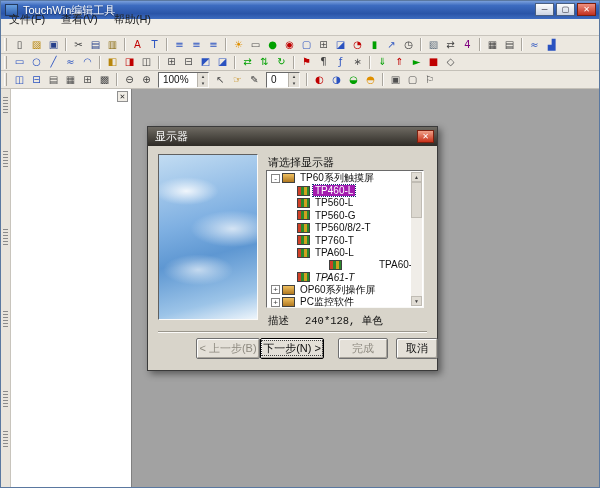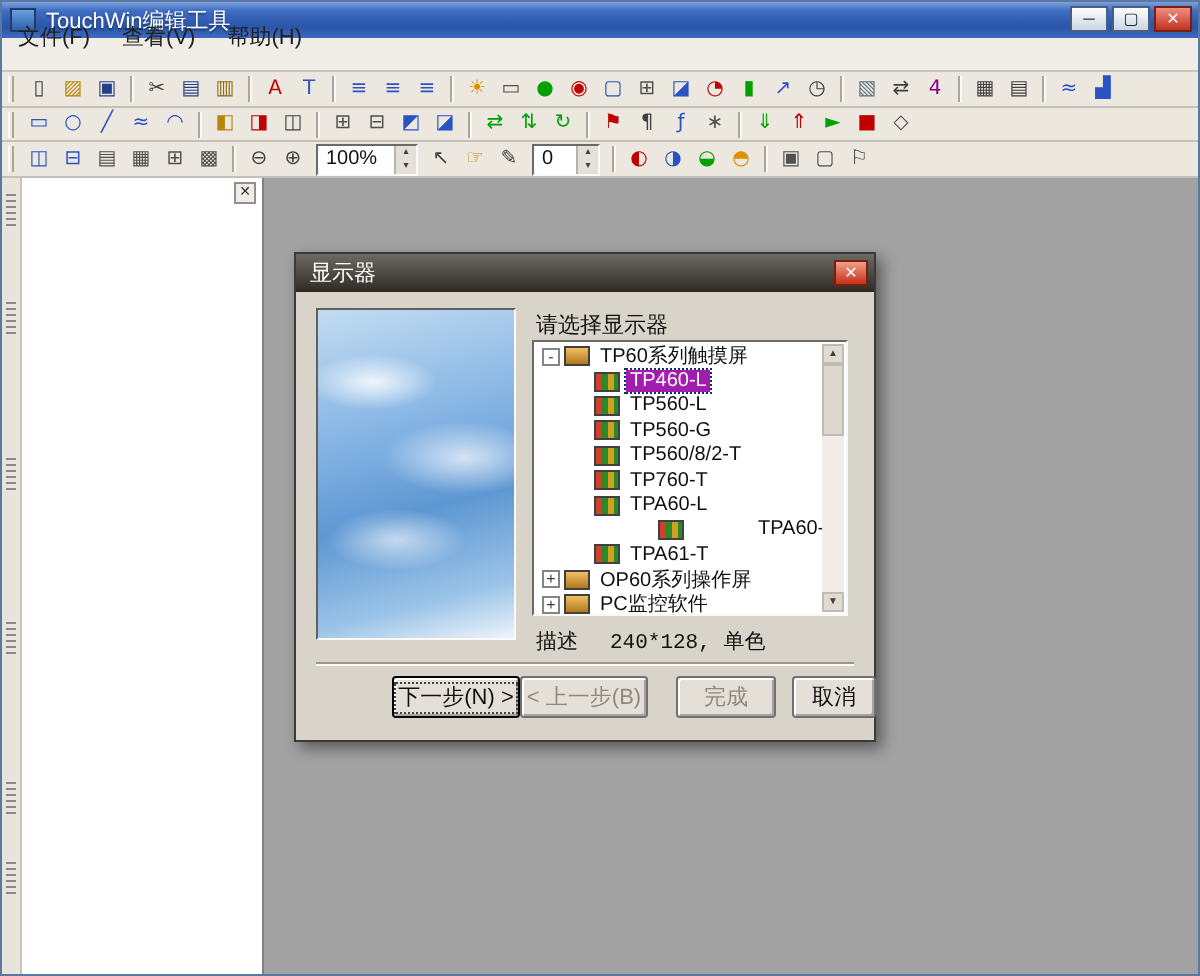--- a/index.html
+++ b/index.html
@@ -442,21 +442,21 @@
         <div class="tree-row" data-name="tree-item" style="padding-left: 18px;">
           <span class="expander" data-name="tree-expander-icon" style="visibility: hidden;"></span>
           <span class="tree-ico hmi-icon" data-name="hmi-icon"></span>
           <span class="tree-label" data-name="tree-item-label">TPA60-L</span>
         </div>
         <div class="tree-row" data-name="tree-item" style="padding-left: 18px; gap: 32px;">
           <span class="expander" data-name="tree-expander-icon" style="visibility: hidden;"></span>
           <span class="tree-ico hmi-icon" data-name="hmi-icon"></span>
           <span class="tree-label" data-name="tree-item-label">TPA60-T</span>
         </div>
-        <div class="tree-row" data-name="tree-item" style="padding-left: 18px;">
+        <div class="tree-row" data-name="tree-item" style="padding-left: 18px; font-style: italic;">
           <span class="expander" data-name="tree-expander-icon" style="visibility: hidden;"></span>
           <span class="tree-ico hmi-icon" data-name="hmi-icon"></span>
           <span class="tree-label" data-name="tree-item-label">TPA61-T</span>
         </div>
         <div class="tree-row" data-name="tree-item" style="padding-left: 3px;">
           <span class="expander" data-name="tree-expander-icon">+</span>
           <span class="tree-ico group-icon" data-name="group-icon"></span>
           <span class="tree-label" data-name="tree-item-label">OP60系列操作屏</span>
         </div>
         <div class="tree-row" data-name="tree-item" style="padding-left: 3px;">
@@ -472,20 +472,20 @@
       </div>
     </div>
 
     <div class="desc-row" data-name="description-row">
       <span data-name="description-label">描述</span><span class="desc-value" data-name="description-value">240*128, 单色</span>
     </div>
 
     <div class="dlg-sep" data-name="dialog-separator"></div>
 
     <div class="dlg-buttons" data-name="wizard-buttons">
-      <button class="dlg-btn default" data-name="next-button"><span class="lbl">下一步(N) &gt;</span></button>
-        <button class="dlg-btn disabled" data-name="back-button"><span class="lbl">&lt; 上一步(B)</span></button>
+      <button class="dlg-btn disabled" data-name="back-button"><span class="lbl">&lt; 上一步(B)</span></button>
+        <button class="dlg-btn default" data-name="next-button"><span class="lbl">下一步(N) &gt;</span></button>
         <button class="dlg-btn disabled" data-name="finish-button"><span class="lbl">完成</span></button>
         <button class="dlg-btn" data-name="cancel-button"><span class="lbl">取消</span></button>
     </div>
   </div>
 
 </div>
 
 </body></html>

